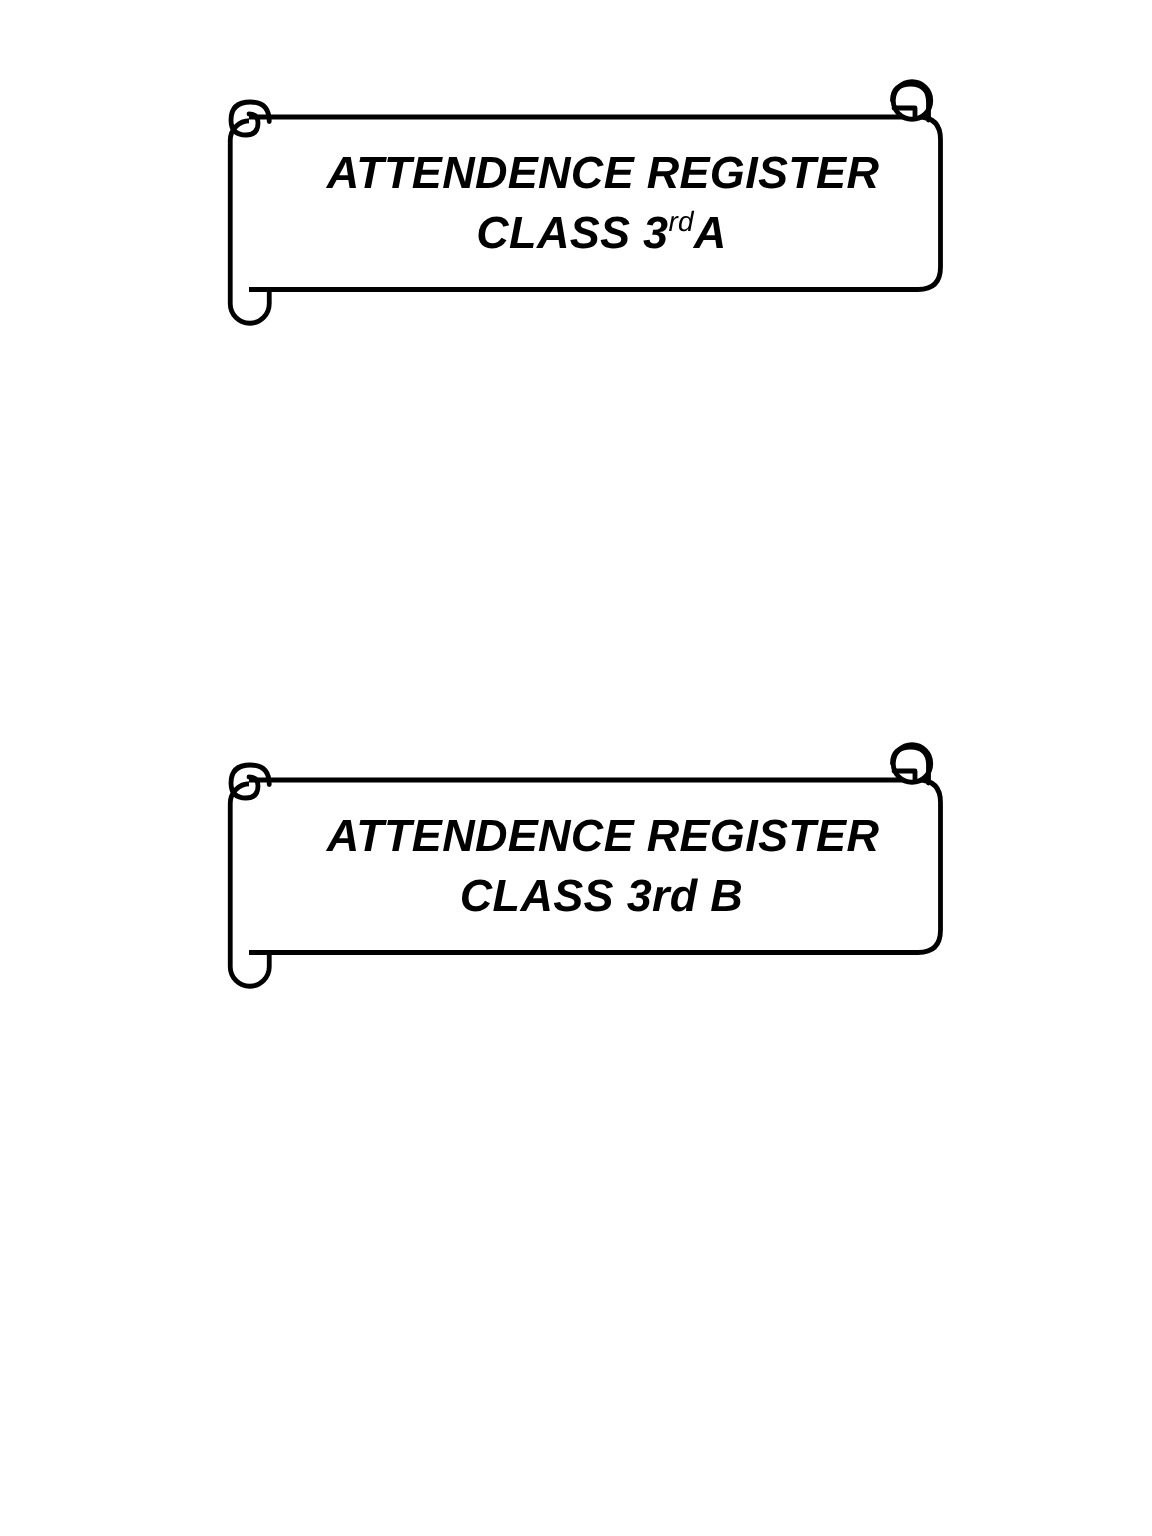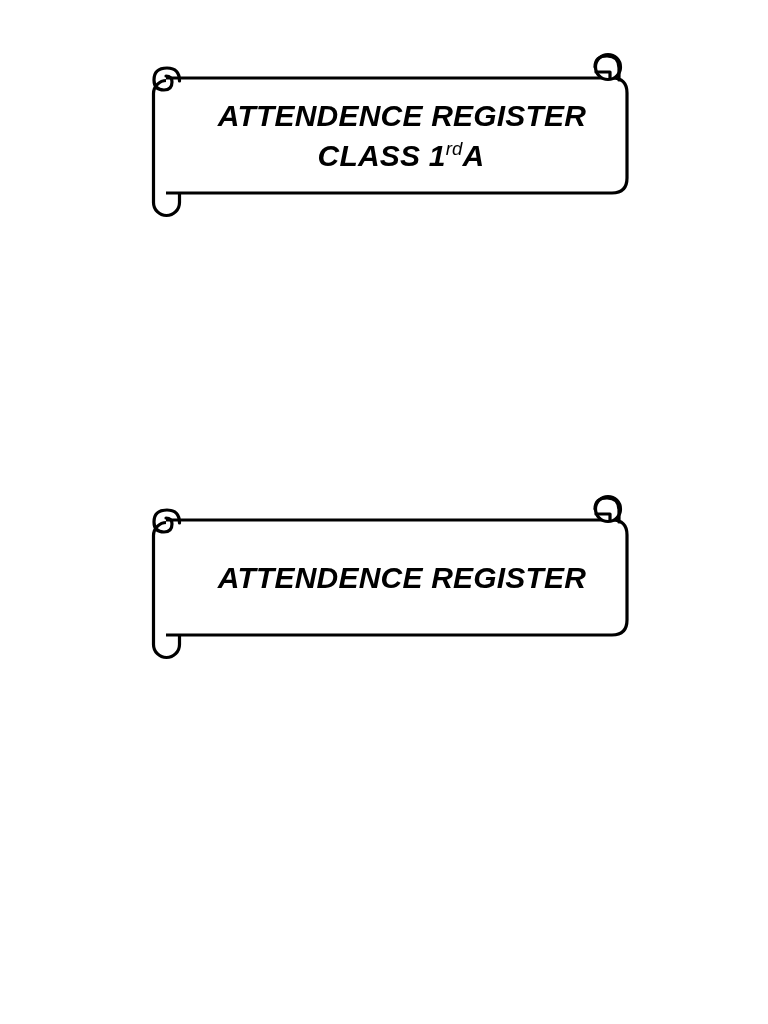--- a/index.html
+++ b/index.html
@@ -94,36 +94,37 @@
 
       <path d="M 39.5,31 Q 39.5,18 27,18 Q 14,18 14,30 Q 14,40 24,40 Q 32,40 32,32 Q 32,26 26,26" fill="none" stroke="#000000" stroke-width="3.2" stroke-linecap="round" stroke-linejoin="round"></path>
 
       <circle cx="468" cy="17" r="12.5" fill="#ffffff" stroke="#000000" stroke-width="3.2"></circle>
       <path d="M 455,17 Q 455,6 467,6 Q 479,6 479,18 L 479,30" fill="none" stroke="#000000" stroke-width="3.2" stroke-linecap="round" stroke-linejoin="round"></path>
       <path d="M 456,22 L 470,22 L 470,28.5" fill="none" stroke="#000000" stroke-width="3.2" stroke-linecap="round" stroke-linejoin="round"></path>
     </svg>
 
     <div class="banner-text">
       <div class="line line-1">ATTENDENCE REGISTER</div>
-      <div class="line line-2"><span>CLASS 1</span><span class="sup">rd</span><span>A</span></div>
+      <div class="line line-2"><span>CLASS 3</span><span class="sup">rd</span><span>A</span></div>
     </div>
   </div>
 
   <div class="banner" id="banner-2">
 
     <svg class="banner-svg" viewBox="0 0 500 175">
       <rect x="13.5" y="30.5" width="26" height="135" rx="13" ry="13" fill="#ffffff" stroke="#000000" stroke-width="3.2"></rect>
 
       <path d="M 26,28 L 472,28 Q 487,28 487,43 L 487,128 Q 487,143 472,143 L 26,143" fill="#ffffff" stroke="#000000" stroke-width="3.2" stroke-linecap="butt" stroke-linejoin="round"></path>
 
       <path d="M 39.5,31 Q 39.5,18 27,18 Q 14,18 14,30 Q 14,40 24,40 Q 32,40 32,32 Q 32,26 26,26" fill="none" stroke="#000000" stroke-width="3.2" stroke-linecap="round" stroke-linejoin="round"></path>
 
       <circle cx="468" cy="17" r="12.5" fill="#ffffff" stroke="#000000" stroke-width="3.2"></circle>
       <path d="M 455,17 Q 455,6 467,6 Q 479,6 479,18 L 479,30" fill="none" stroke="#000000" stroke-width="3.2" stroke-linecap="round" stroke-linejoin="round"></path>
       <path d="M 456,22 L 470,22 L 470,28.5" fill="none" stroke="#000000" stroke-width="3.2" stroke-linecap="round" stroke-linejoin="round"></path>
     </svg>
 
     <div class="banner-text">
       <div class="line line-1">ATTENDENCE REGISTER</div>
+      <div class="line line-2"><span>CLASS 3rd</span><span class="sup"></span><span> B</span></div>
     </div>
   </div>
 
 </div>
 
 </body></html>

